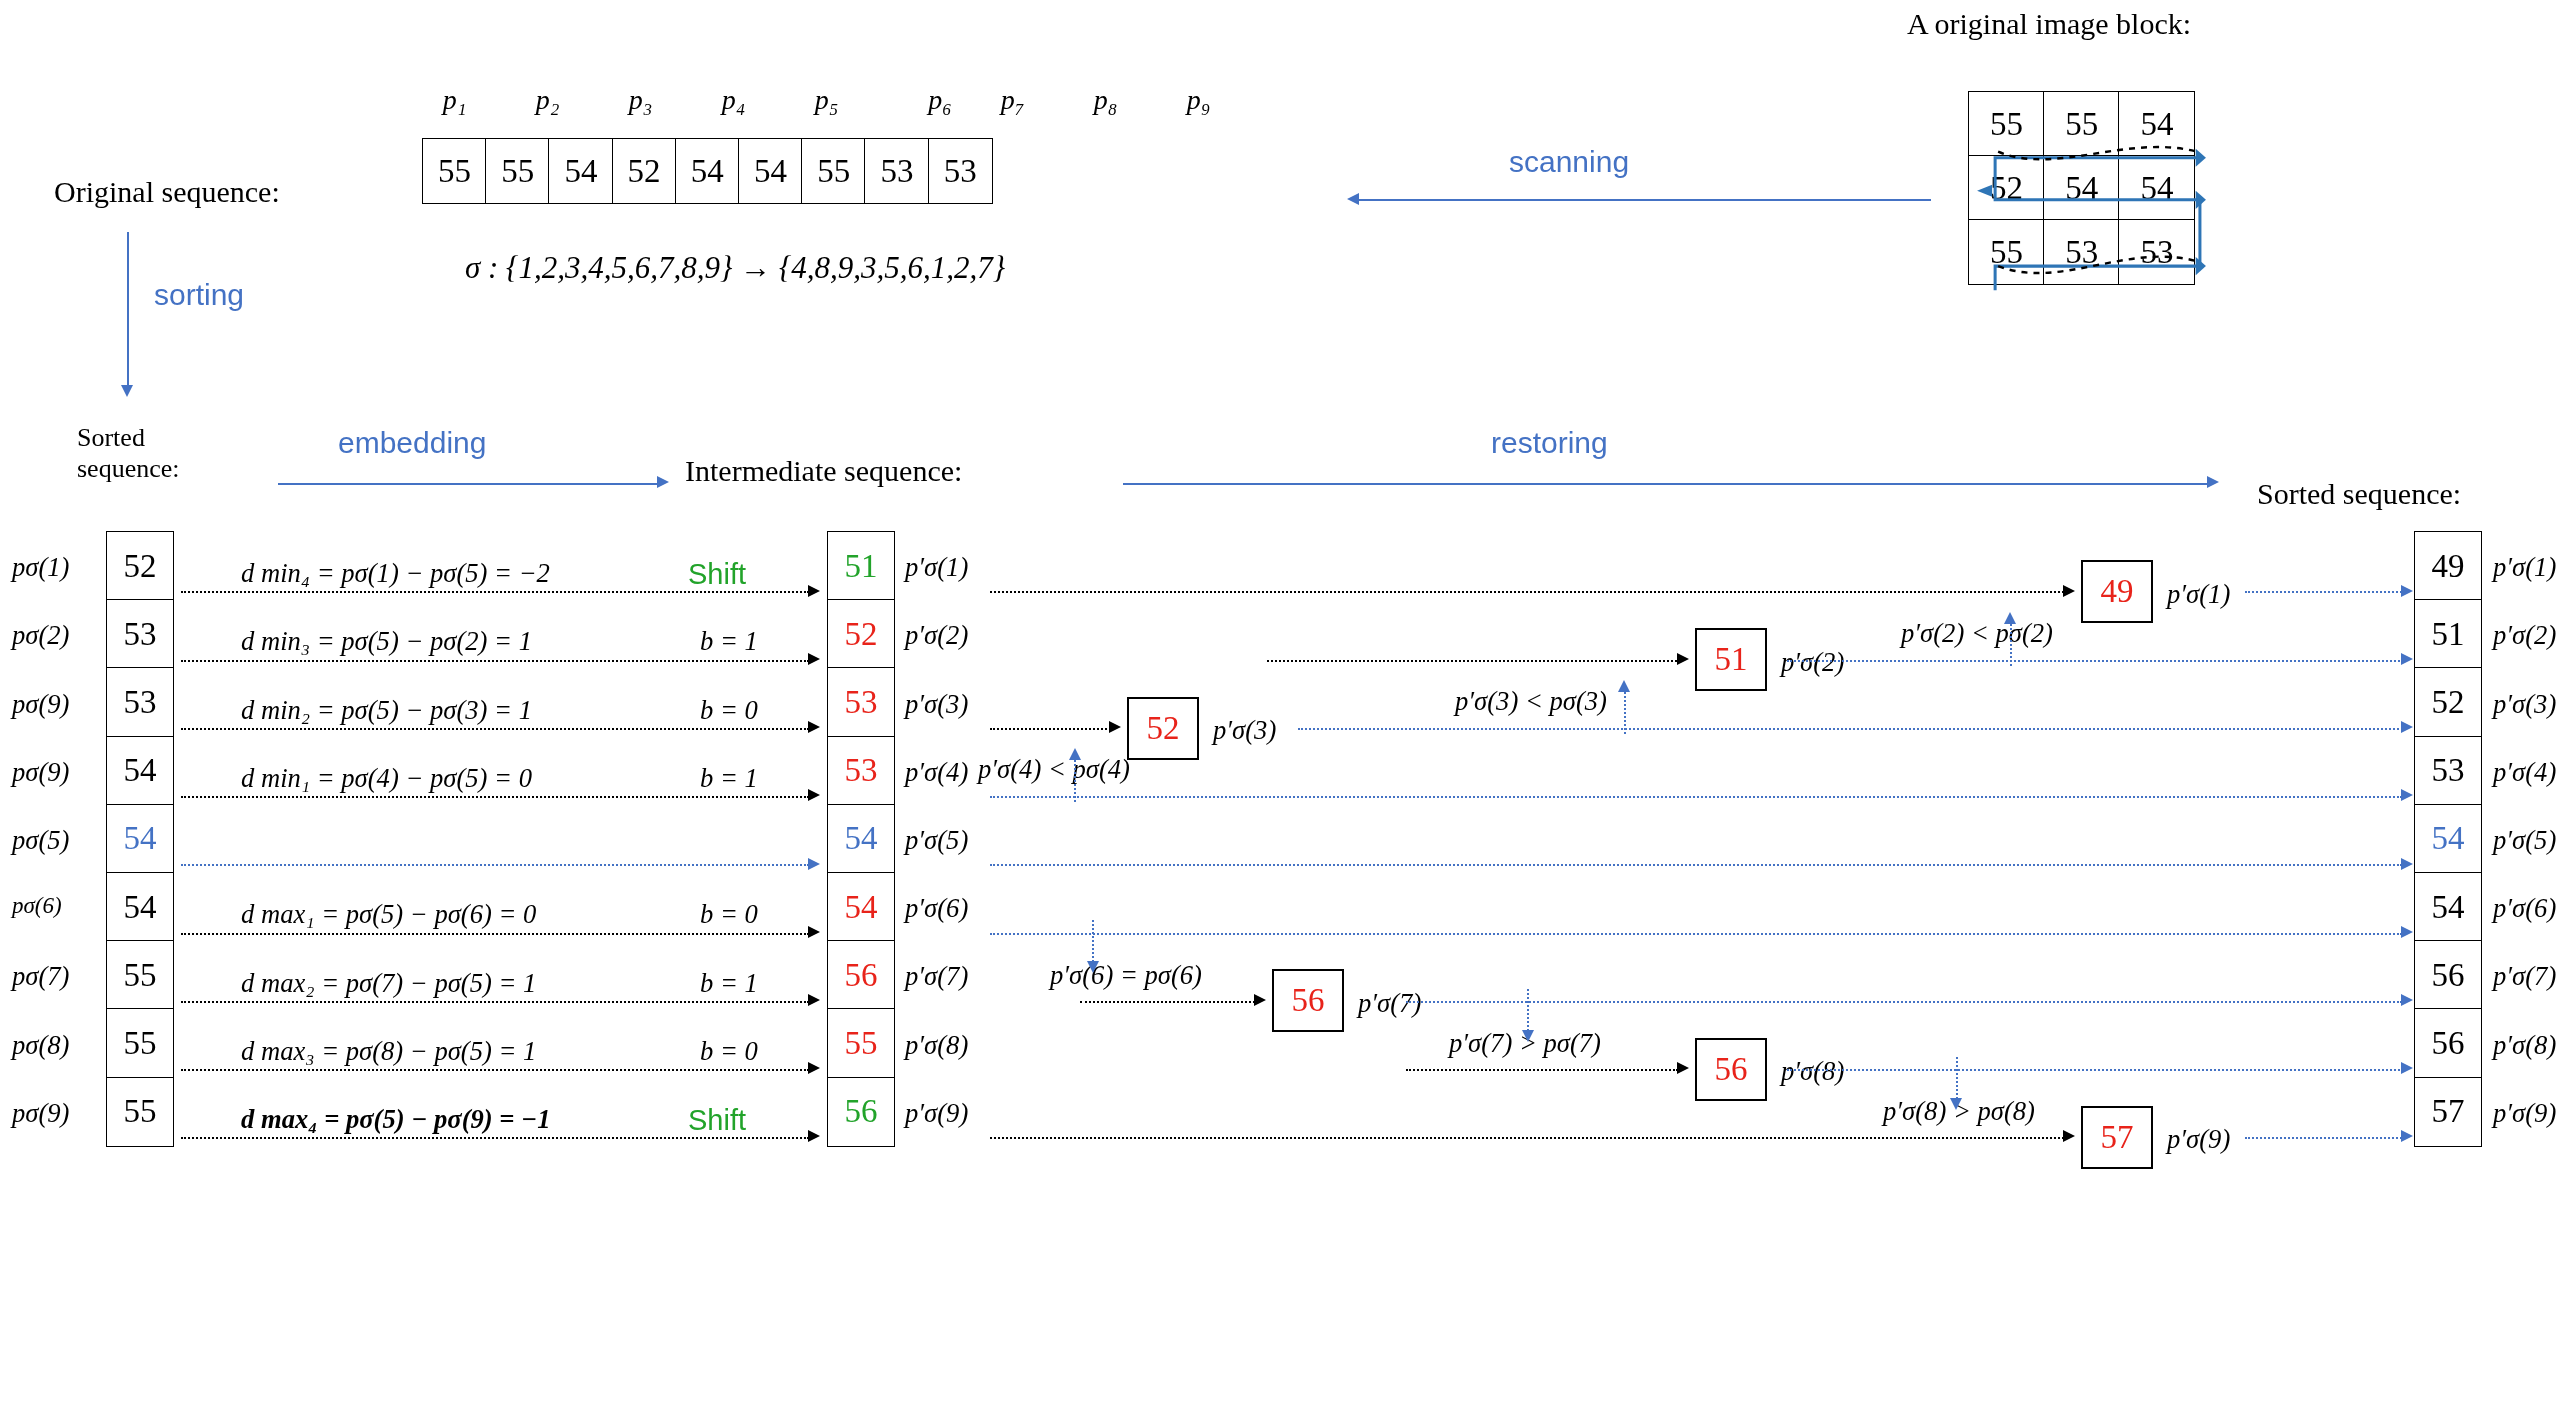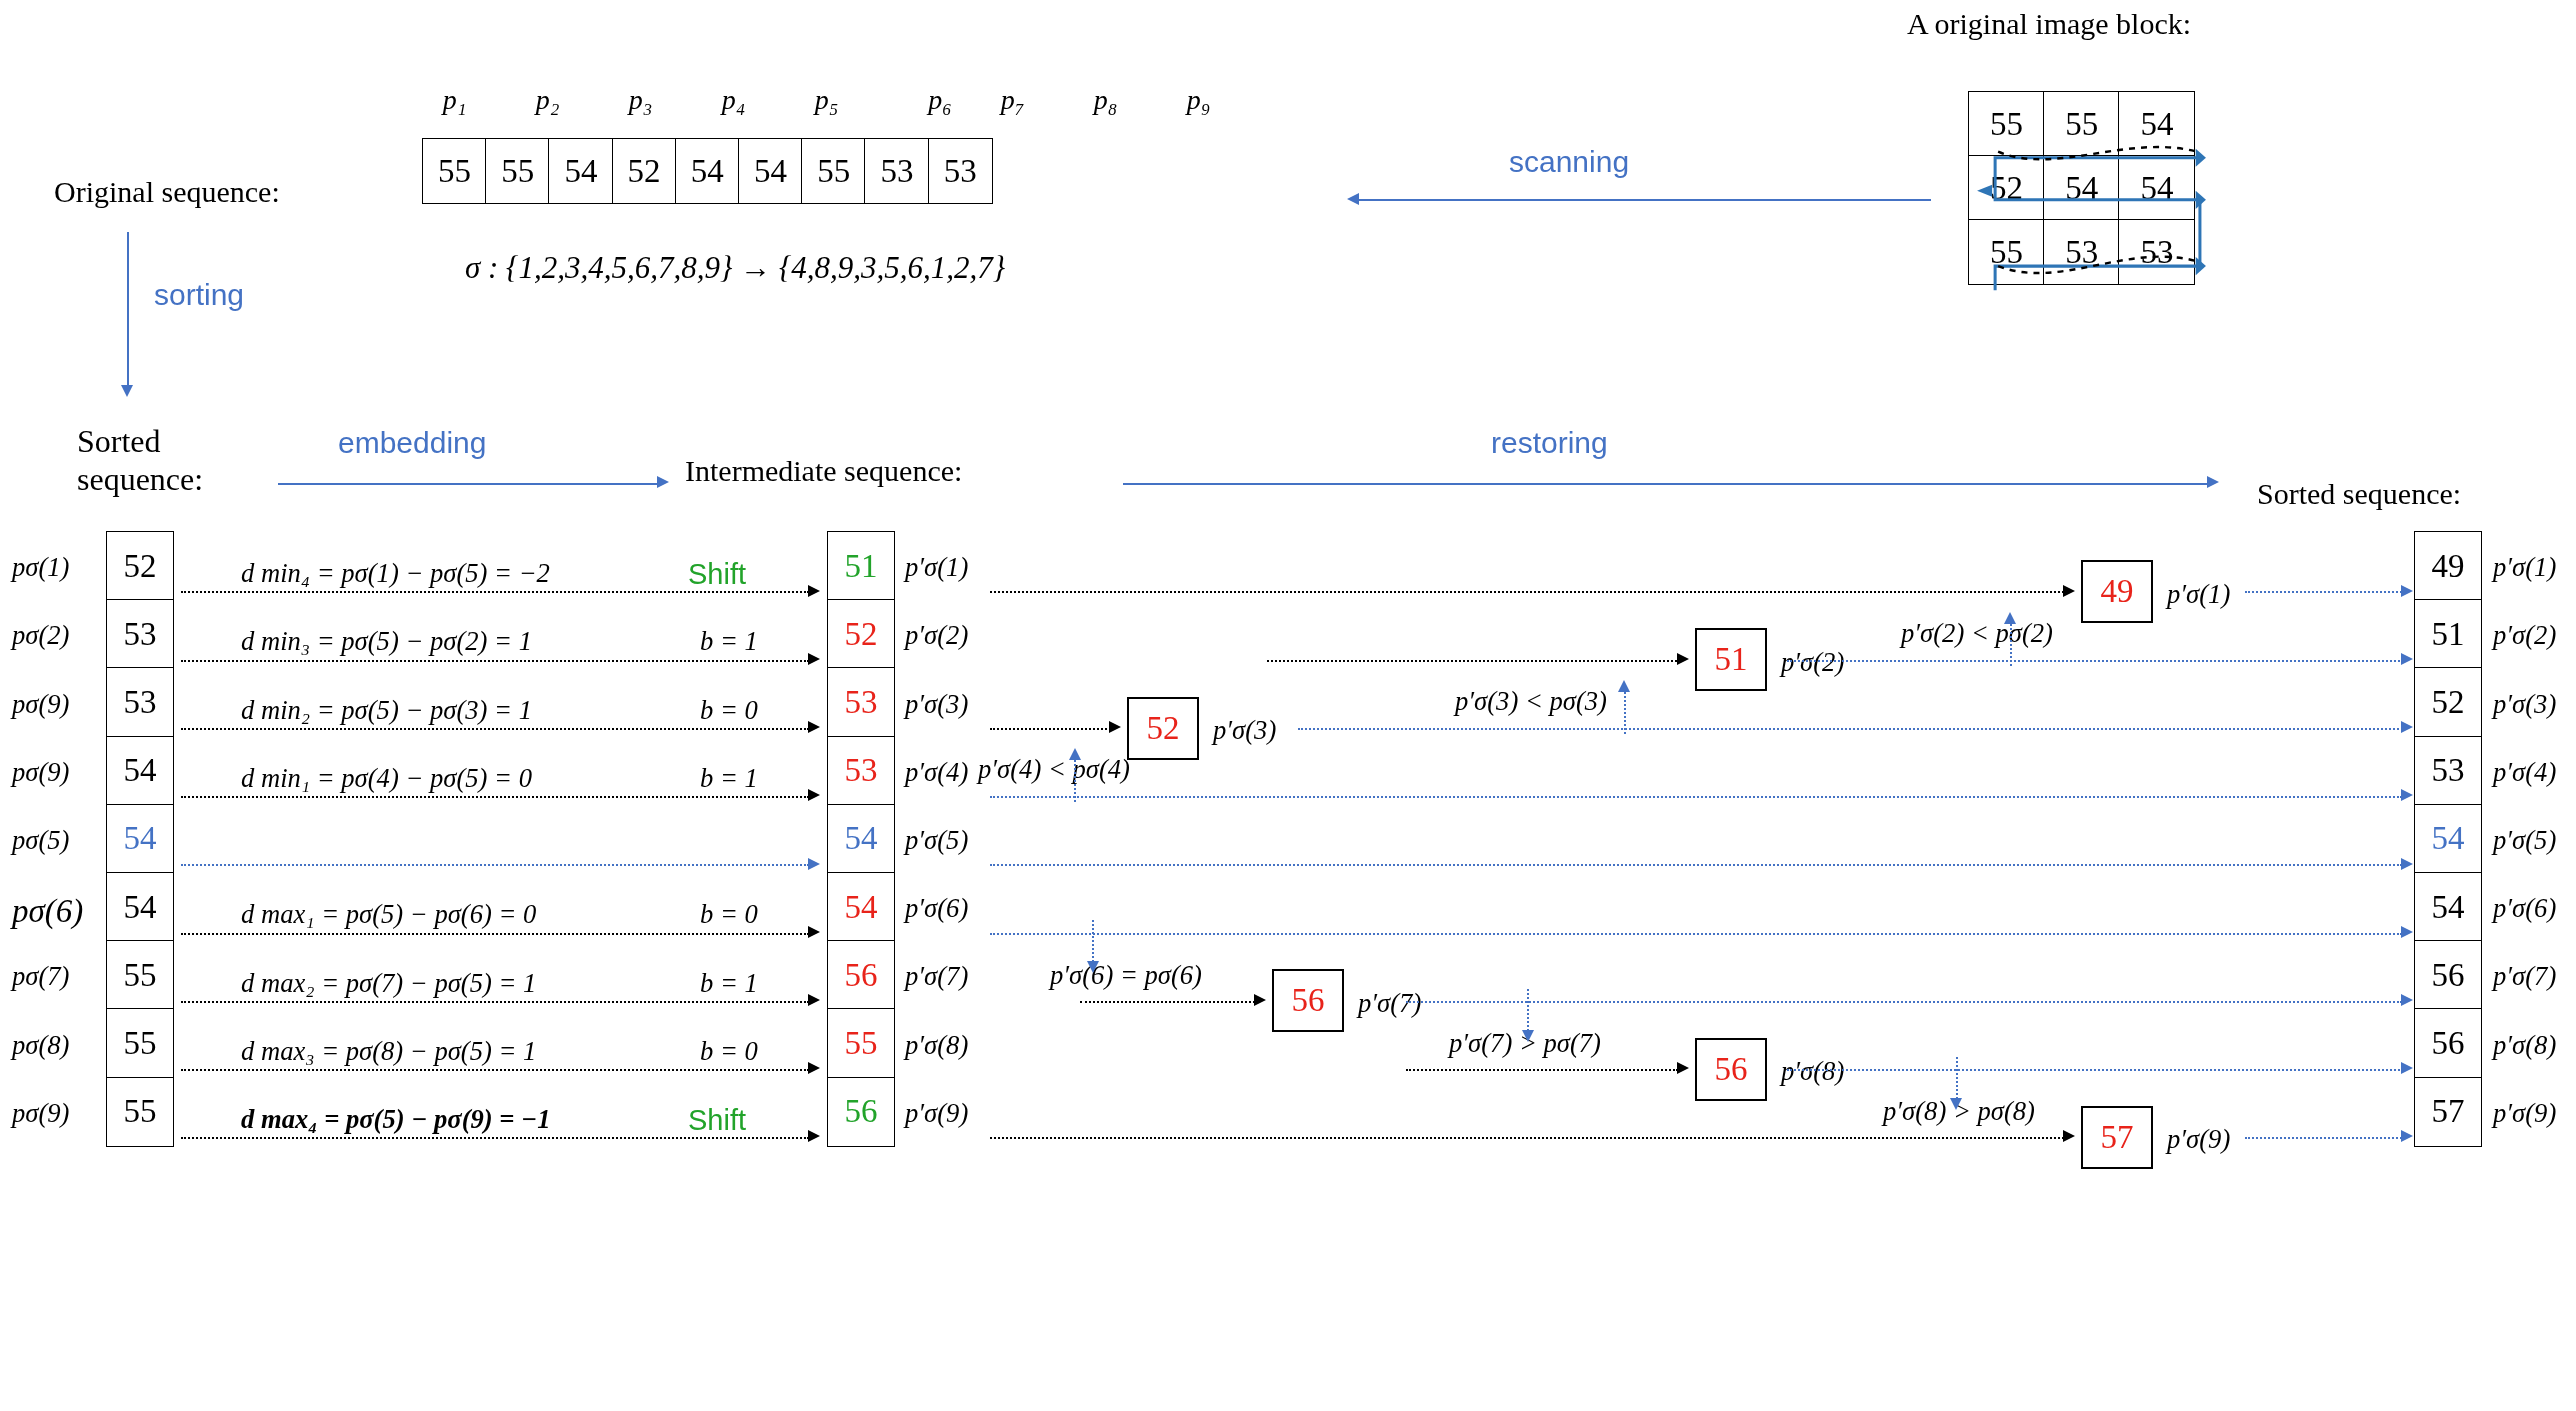--- a/index.html
+++ b/index.html
@@ -126,21 +126,21 @@
   <div class="cell seqcell" style="margin-left:-1.8px;">53</div>
   <div class="cell seqcell" style="margin-left:-1.8px;">53</div>
 </div>
 
 <div class="abs txt it" style="left:465px;top:250px;font-size:31px;">σ : {1,2,3,4,5,6,7,8,9} → {4,8,9,3,5,6,1,2,7}</div>
 
 <div class="vline" style="left:127px;top:232px;height:154px;"></div>
 <div class="arrow-head-d" style="left:121px;top:385px;"></div>
 <div class="abs txt blue sans" style="left:154px;top:278px;font-size:30px;">sorting</div>
 
-<div class="abs txt" style="left:77px;top:422px;font-size:32px;line-height:1.2;">
+<div class="abs txt" style="left:77px;top:422px;font-size:26px;line-height:1.2;">
   <span>Sorted</span><br>
   <span>sequence:</span>
 </div>
 
 <div class="abs txt" style="left:685px;top:454px;font-size:30px;">Intermediate sequence:</div>
 
 <div class="abs txt" style="left:2257px;top:477px;font-size:30px;">Sorted sequence:</div>
 
 <div class="abs txt blue sans" style="left:338px;top:426px;font-size:30px;">embedding</div>
 <div class="arrow-line" style="left:278px;top:483px;width:380px;"></div>
@@ -160,21 +160,21 @@
   <div class="cell colcell" style="margin-top:-1.8px;">55</div>
   <div class="cell colcell" style="margin-top:-1.8px;">55</div>
   <div class="cell colcell" style="margin-top:-1.8px;">55</div>
 </div>
 
 <div class="abs txt it" style="left:12px;top:552px;font-size:26.6px;">pσ(1)</div>
 <div class="abs txt it" style="left:12px;top:620px;font-size:26.6px;">pσ(2)</div>
 <div class="abs txt it" style="left:12px;top:689px;font-size:26.6px;">pσ(9)</div>
 <div class="abs txt it" style="left:12px;top:757px;font-size:26.6px;">pσ(9)</div>
 <div class="abs txt it" style="left:12px;top:825px;font-size:26.6px;">pσ(5)</div>
-<div class="abs txt it" style="left:12px;top:893px;font-size:33px;">pσ(6)</div>
+<div class="abs txt it" style="left:12px;top:893px;font-size:23px;">pσ(6)</div>
 <div class="abs txt it" style="left:12px;top:961px;font-size:26.6px;">pσ(7)</div>
 <div class="abs txt it" style="left:12px;top:1030px;font-size:26.6px;">pσ(8)</div>
 <div class="abs txt it" style="left:12px;top:1098px;font-size:26.6px;">pσ(9)</div>
 
 <div class="abs txt it" style="left:241px;top:558px;font-size:26.6px;">d min₄ = pσ(1) − pσ(5) = −2</div>
 <div class="abs txt sans green" style="left:688px;top:558px;font-size:29px;">Shift</div>
 <div class="dot-line" style="left:181px;top:591px;width:628px;"></div>
 <div class="arrow-head-rk" style="left:808px;top:585px;"></div>
 
 <div class="abs txt it" style="left:241px;top:626px;font-size:26.6px;">d min₃ = pσ(5) − pσ(2) = 1</div>

